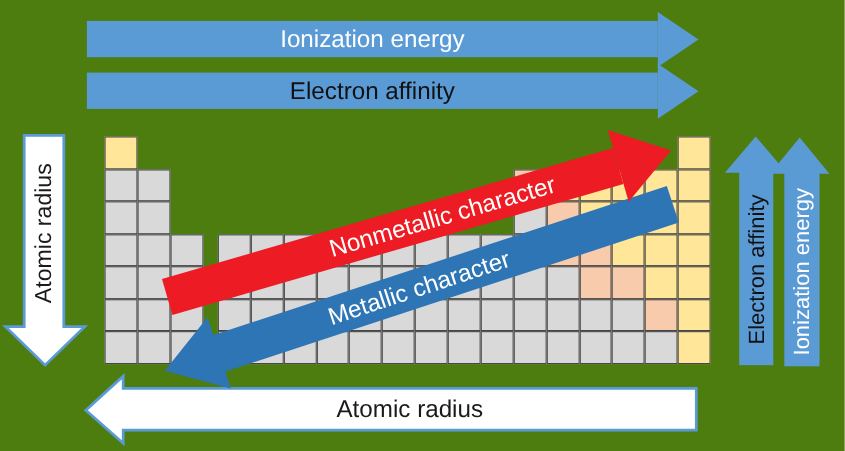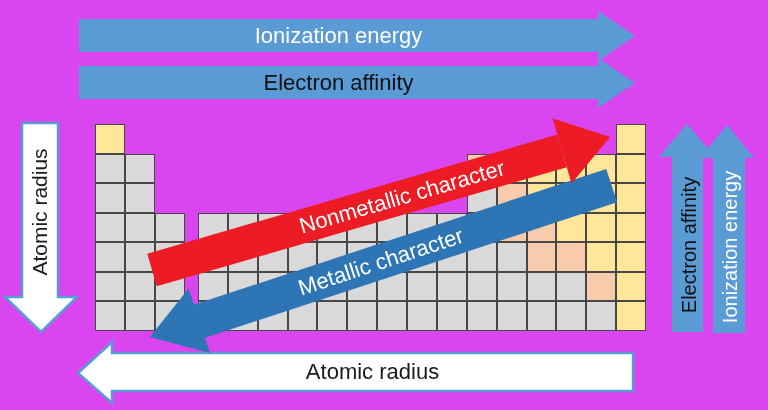--- a/index.html
+++ b/index.html
@@ -1,16 +1,16 @@
 <!DOCTYPE html>
 <html><head>
 <meta charset="utf-8">
 <style>
   html,body{margin:0;padding:0;background:#fff;}
-  .stage{position:relative;width:768px;height:410px;background:#d946ef;overflow:hidden;
+  .stage{position:relative;width:768px;height:410px;background:#4d7c0f;overflow:hidden;
          font-family:"Liberation Sans",sans-serif;}
   .abs{position:absolute;}
 
   
   .banner-shaft{position:absolute;left:79px;width:519px;height:33px;background:#5B9BD5;
                 display:flex;align-items:center;justify-content:center;font-size:22px;z-index:20;}
   #top1{top:19px;color:#ffffff;}
   #top2{top:66px;color:#111111;}
   .banner-head{position:absolute;left:598px;width:0;height:0;z-index:20;
                border-top:25px solid transparent;border-bottom:25px solid transparent;

